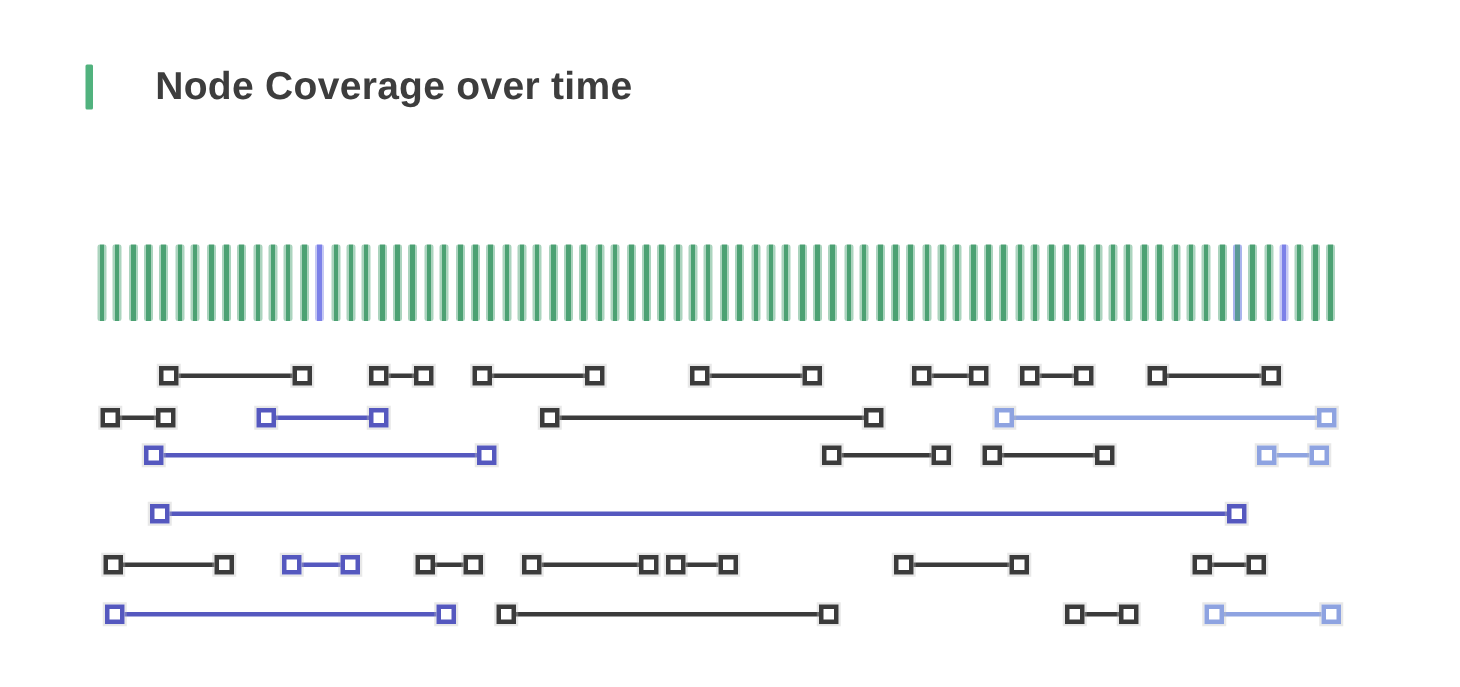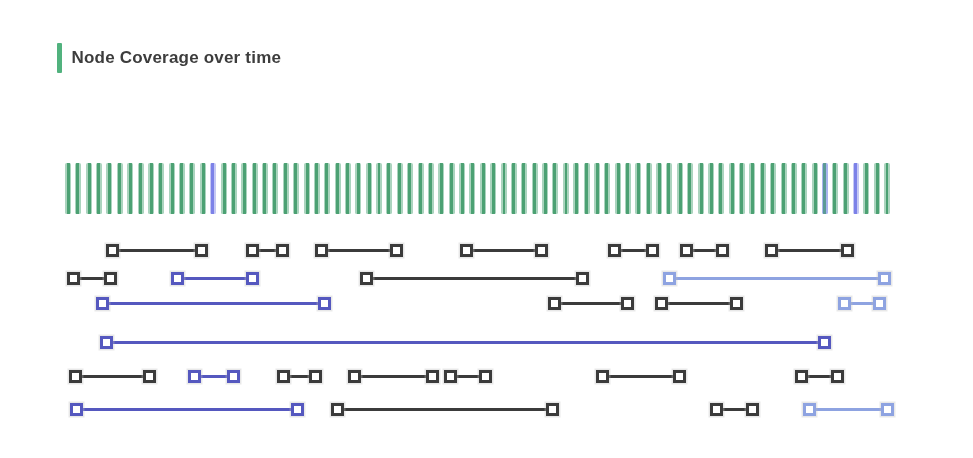--- a/index.html
+++ b/index.html
@@ -9,22 +9,22 @@
     font-family: "Liberation Sans", sans-serif;
     overflow: hidden;
     position: relative;
   }
   .stage { position: absolute; inset: 0; width: 973px; height: 458px; }
 
   
   .header { position: absolute; left: 57px; top: 42px; height: 31px; display: flex; align-items: center; }
   .accent { width: 4.5px; height: 30px; border-radius: 1px; margin-right: 10px; }
   .title {
-    font-size: 17px; font-weight: 700; color: #3D3D3D;
-    letter-spacing: 0.2px; white-space: nowrap; line-height: 31px;
+    font-size: 26px; font-weight: 700; color: #3D3D3D;
+    letter-spacing: 0.2px; white-space: nowrap; line-height: 31px; margin-left: 32px;
   }
 
   
   .strip { position: absolute; left: 0; top: 0; }
   .tick { position: absolute; border-radius: 1.5px; }
 
   
   .rows { position: absolute; left: 0; top: 0; }
   .seg { position: absolute; height: 13px; }
   .seg .line {

